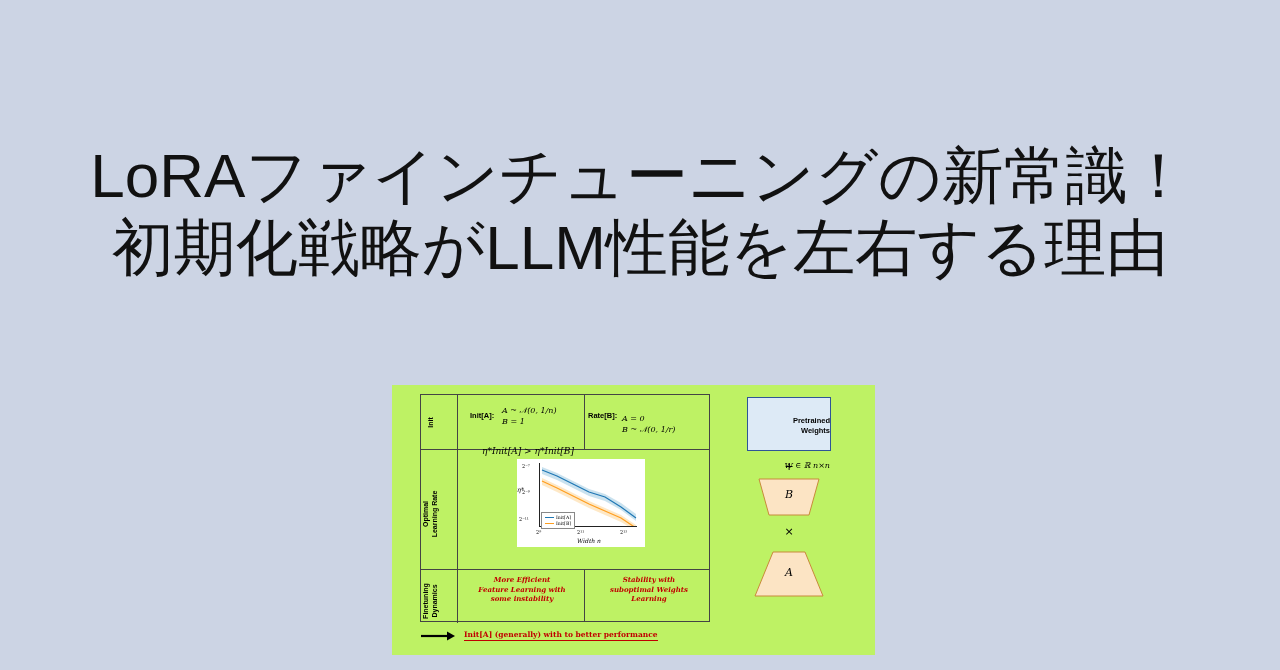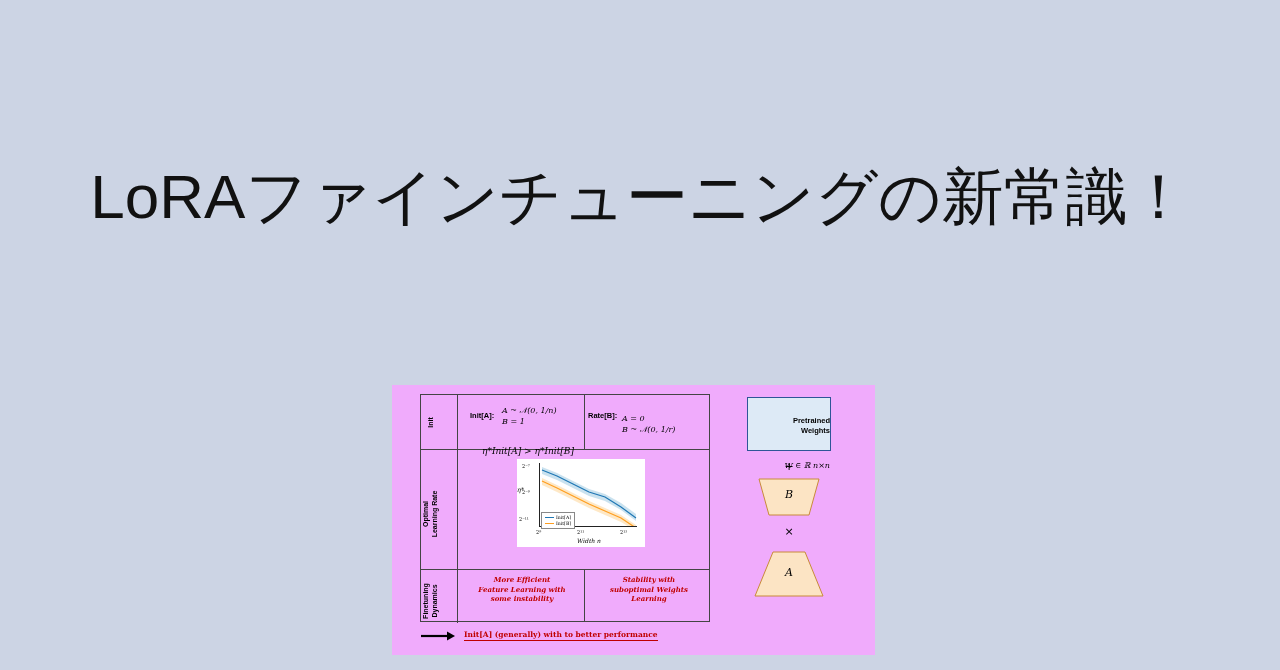--- a/index.html
+++ b/index.html
@@ -14,36 +14,35 @@
     overflow: hidden;
     position: relative;
   }
   .title-block {
     position: absolute;
     top: 140px;
     left: 0;
     width: 1280px;
     text-align: center;
     color: #111111;
-    margin-top: 21px;
   }
   .title-line {
     font-size: 62px;
     line-height: 72px;
     font-weight: 400;
     letter-spacing: 0px;
     white-space: nowrap;
   }
   .figure-wrap {
     position: absolute;
     left: 392px;
     top: 385px;
     width: 483px;
     height: 270px;
-    background: #f0abfc;
+    background: #bef264;
     box-sizing: border-box;
   }
   .fig-inner {
     position: relative;
     width: 483px;
     height: 270px;
   }
 
   
   .tbl {
@@ -222,20 +221,21 @@
     color: #c00000;
     border-bottom: 0.7px solid #c00000;
     padding-bottom: 1px;
   }
 </style>
 </head>
 <body>
 
 <div class="title-block">
   <div class="title-line">LoRAファインチューニングの新常識！</div>
+  <div class="title-line">初期化戦略がLLM性能を左右する理由</div>
 </div>
 
 <div class="figure-wrap">
   <div class="fig-inner">
 
     <div class="tbl">
       <div class="rowline" style="top:54px;"></div>
       <div class="rowline" style="top:174px;"></div>
       <div class="colline" style="left:36px;height:228px;"></div>
       <div class="colline" style="left:163px;height:54px;"></div>

